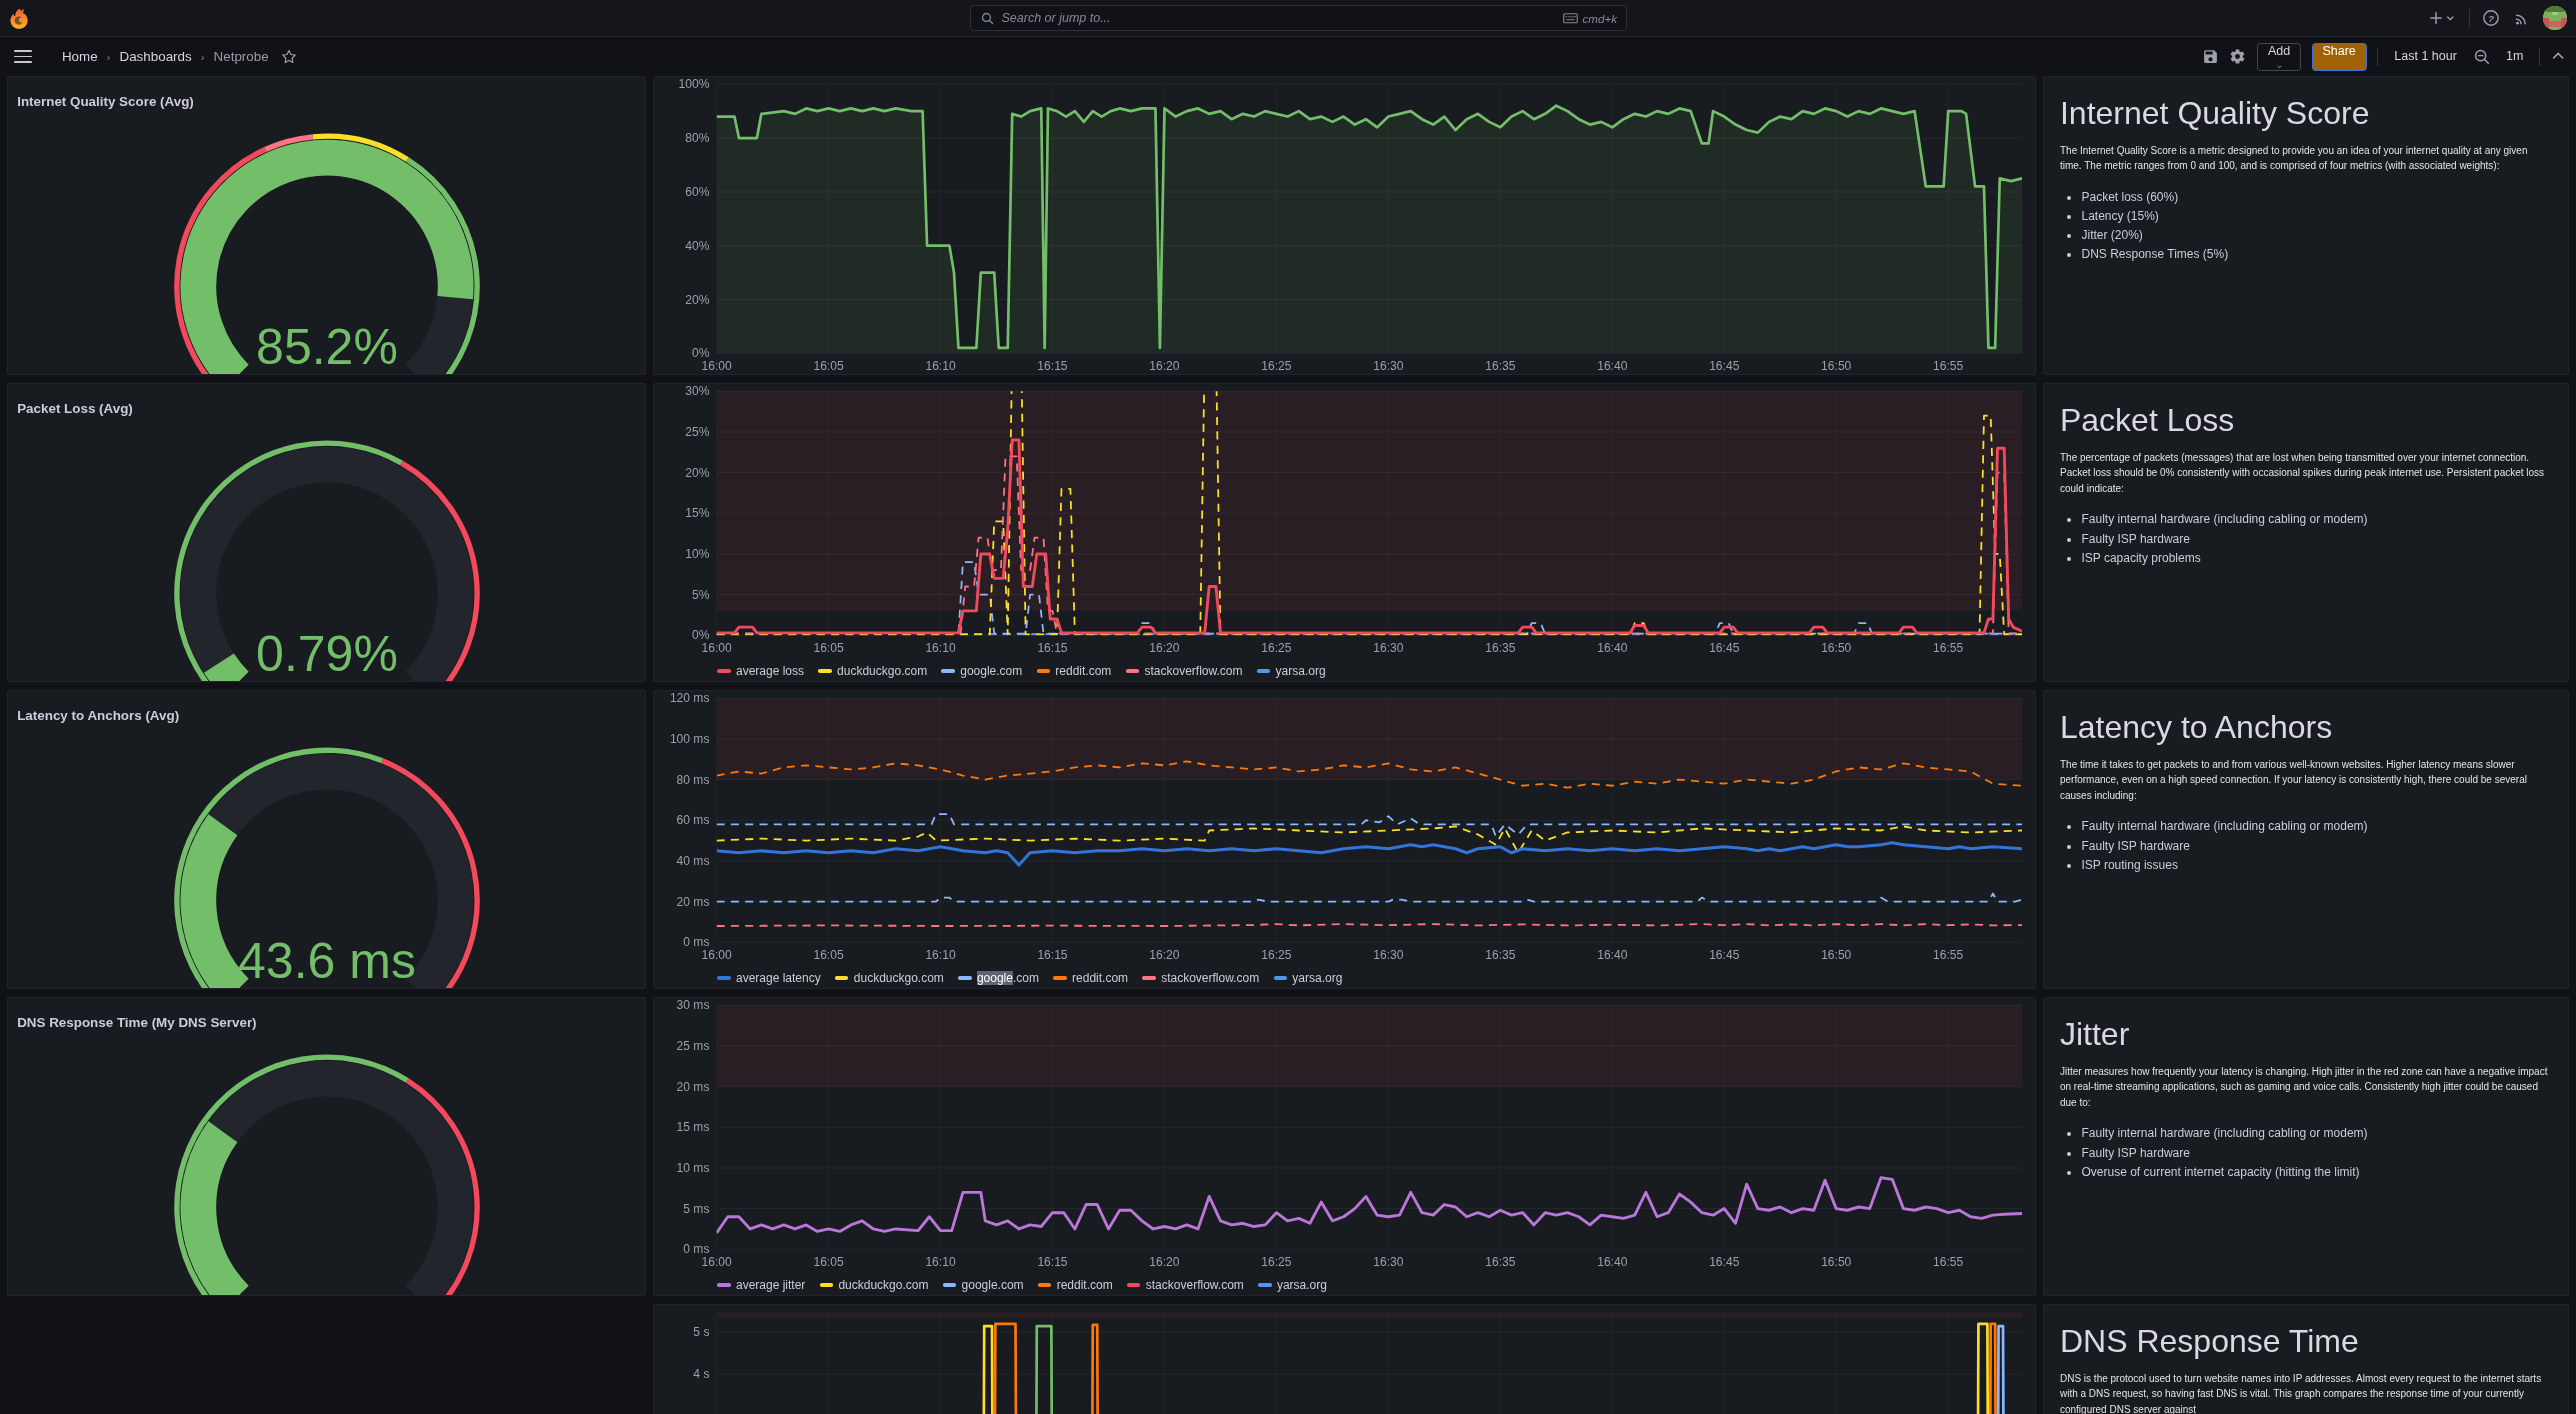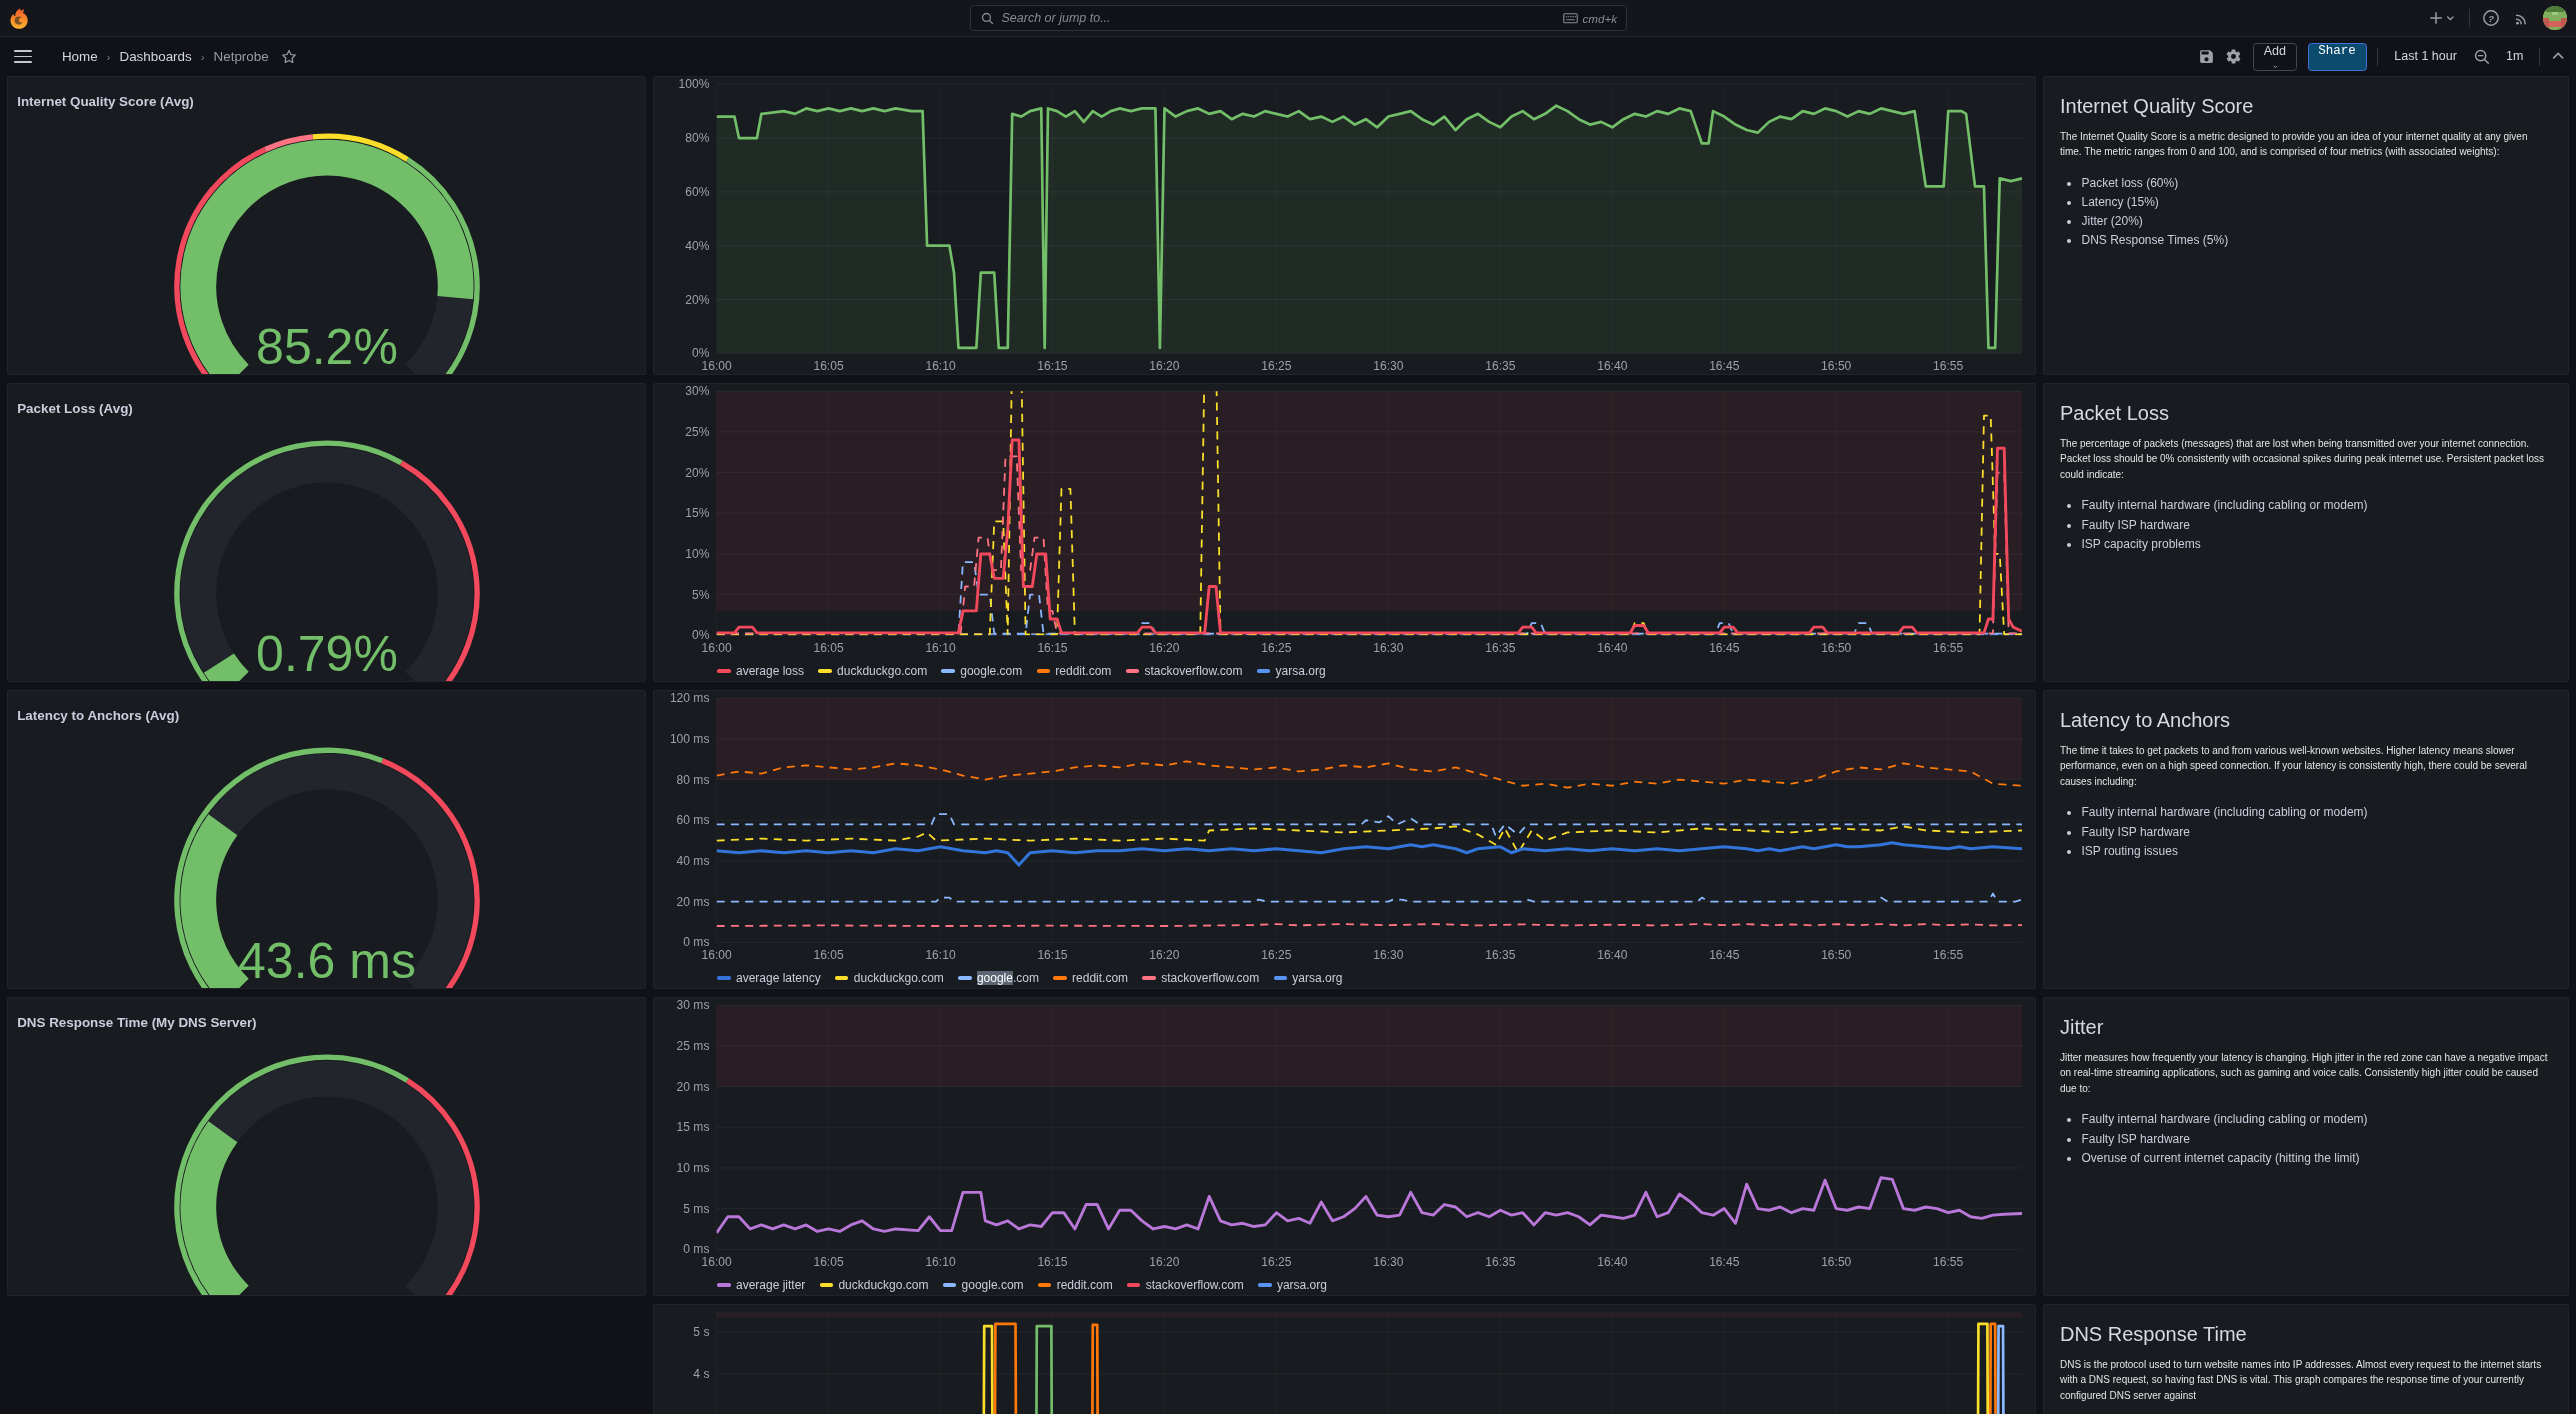--- a/index.html
+++ b/index.html
@@ -20,40 +20,40 @@
   .burger{width:18px;display:flex;flex-direction:column;gap:3.6px;cursor:pointer;padding:3.6px;}
   .burger i{height:1.8px;background:#c7c8cd;border-radius:0.9px;}
   .crumbs{display:flex;align-items:center;gap:9px;font-size:13.4px;}
   .crumbs .c{color:#d5d6de;cursor:pointer;}
   .crumbs .sep{color:#7b7e86;font-size:11.6px;}
   .crumbs .cur{color:#9a9ca4;}
   .toolbar{margin-left:auto;display:flex;align-items:center;gap:10.7px;}
   .tool-ic{color:#9da0a8;cursor:pointer;display:flex;align-items:center;}
   .btn{display:flex;align-items:center;gap:5.4px;height:26px;padding:0 9.8px;border-radius:3.6px;font-size:12.5px;cursor:pointer;flex-direction:column;}
   .btn.ghost{border:0.9px solid #44474e;color:#d5d6de;background:transparent;}
-  .btn.primary{background:#0c4a6e;color:#fff;border:0.9px solid #3d71d9;font-family:Liberation Mono, monospace;}
+  .btn.primary{background:#a16207;color:#fff;border:0.9px solid #3d71d9;}
   .btn.flat{color:#d5d6de;padding:0 5.4px;}
   .caret{margin-top:0.9px;}
   
   .grid{position:absolute;top:76px;left:7.2px;right:7.2px;bottom:-358px;display:flex;gap:7.2px;}
   .col{display:flex;flex-direction:column;gap:8px;}
   .col1{width:639px;}
   .col2{width:1383px;}
   .col3{width:526px;}
   .panel{background:#181b1f;border:0.9px solid #22242b;border-radius:1.8px;height:299px;box-sizing:border-box;overflow:hidden;display:flex;flex-direction:column;}
   .ptitle{font-size:13.4px;color:#ccccdc;padding:6.3px 9px 0 9px;height:24px;box-sizing:border-box;white-space:nowrap;cursor:pointer;}
   .gaugewrap{flex:1;display:flex;align-items:flex-start;justify-content:center;}
   .chart{flex:1;}
   .legend{height:25px;display:flex;align-items:center;gap:14.3px;padding-left:63px;font-size:12px;color:#ccccdc;}
   .l-item{display:flex;align-items:center;gap:5.4px;cursor:pointer;white-space:nowrap;}
   .swatch{width:13.4px;height:3.6px;border-radius:1.8px;display:inline-block;}
   .sel{background:#5d6573;color:#fff;}
   
   .text-panel{padding:7.2px 16px;box-sizing:border-box;}
-  .text-panel h1{font-size:20px;font-weight:500;color:#d8d9e3;margin:10.7px 0 10.7px 0;}
+  .text-panel h1{font-size:32px;font-weight:500;color:#d8d9e3;margin:10.7px 0 10.7px 0;}
   .text-panel p{font-size:10px;line-height:1.55;margin:0 0 14.3px 0;color:#e5e5e5;}
   .text-panel ul{margin:0;padding-left:21.5px;}
   .text-panel li{font-size:12px;line-height:1.6;color:#ccccdc;}
 </style>
 </head>
 <body>
 
 <header class="topnav">
   <div class="logo">
     <svg width="23" height="23" viewBox="0 0 20 20">

